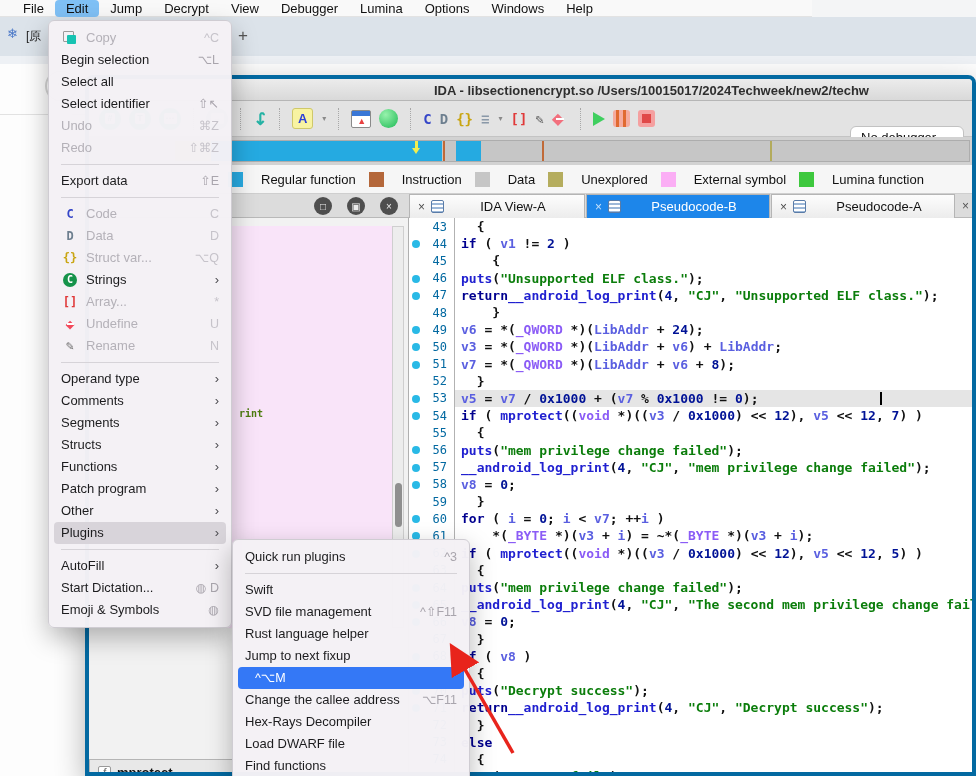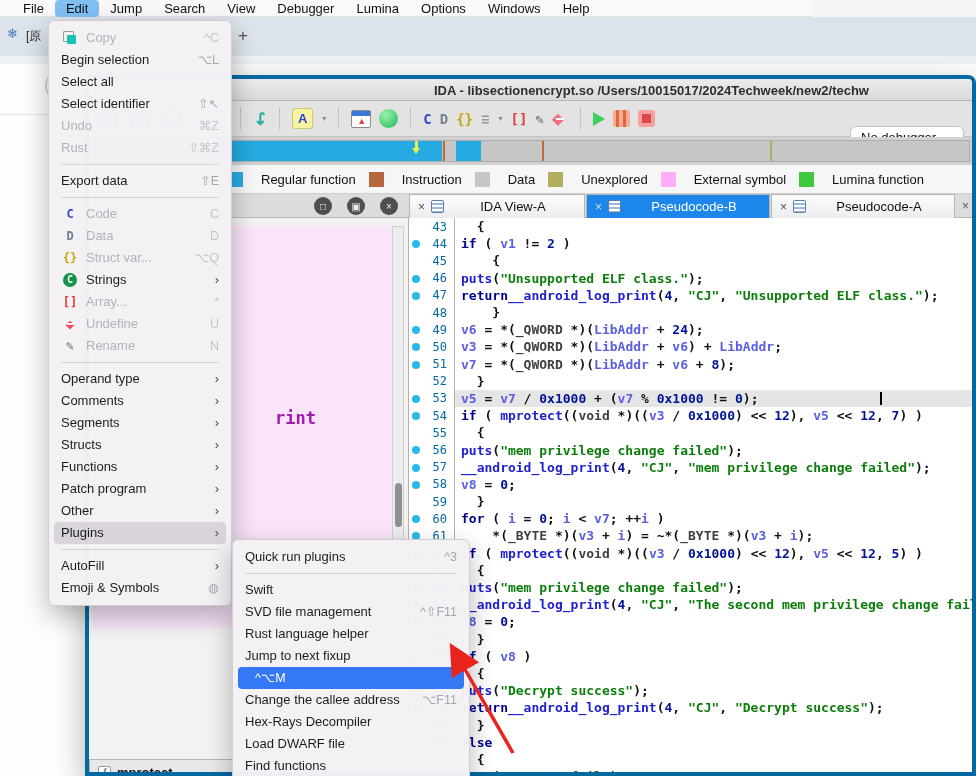--- a/index.html
+++ b/index.html
@@ -83,41 +83,41 @@
   .tab.active { background:#1d86ea; color:#fff; }
   .tab .tclose { font-size:12px; opacity:.75; }
   .tabicon { width:13px; height:13px; flex:none; border:1px solid #5a7ca8; background:
              repeating-linear-gradient(#fff 0 2px, #9db8d8 2px 4px); border-radius:2px; }
   .tab .tlabel { margin:0 auto; }
   .tabbar .stray-close { position:absolute; top:5px; font-size:12px; color:#555; }
 
   
   .leftpane { position:absolute; left:0; top:139px; width:320px; height:562px; background:#f2f2f2; border-right:1px solid #b0b0b0; }
   .graph-canvas { position:absolute; left:4px; top:8px; width:299px; height:402px; background:#f9e4f9; }
-  .graph-node-text { position:absolute; left:146px; top:182px; font-size:17px; font-weight:bold; color:#a21caf; font-family:"DejaVu Sans Mono", monospace;margin-left:36px; }
+  .graph-node-text { position:absolute; left:146px; top:182px; font-size:10px; font-weight:bold; color:#4d7c0f; font-family:"DejaVu Sans Mono", monospace; }
   .vscroll { position:absolute; left:303px; top:8px; width:12px; height:402px; background:#ededed; border:1px solid #cfcfcf; }
   .vscroll .thumb { position:absolute; left:2px; top:256px; width:7px; height:44px; background:#8f8f8f; border-radius:4px; }
   .functab { position:absolute; left:0; top:541px; width:147px; height:26px; background:#e8e8e8; border:1px solid #b5b5b5;
              display:flex; align-items:center; gap:6px; padding-left:8px; font-size:13px; font-weight:bold; color:#111; }
   .functab .ficon { width:13px; height:13px; border:1px solid #9a9a9a; background:#fff; color:#777; font-size:9px;
                     display:flex; align-items:center; justify-content:center; border-radius:2px; font-style:italic; }
 
   
   .codepane { position:absolute; left:320px; top:139px; width:571px; height:562px; background:#fff; overflow:hidden;
               font-family:"DejaVu Sans Mono", monospace; font-size:13px; font-weight:bold; }
   .cline { display:flex; height:17.2px; align-items:center; }
   .gut { position:relative; width:46px; height:100%; flex:none; border-right:1px solid #b2b2b2;
          display:flex; align-items:center; justify-content:flex-end; padding-right:7px;
          color:#0369a1; font-size:12px; font-weight:normal; }
   .bp { position:absolute; left:3px; top:5px; width:8px; height:8px; border-radius:50%; background:#29b9e6; }
   .ctxt { position:relative; flex:1; height:100%; display:flex; align-items:center; white-space:pre; padding-left:6px; color:#111; }
   .cline.cur .ctxt { background:#e5e5e5; }
   .caret { position:absolute; left:425px; top:2px; width:2px; height:13px; background:#000; }
   .tk-kw { color:#00008f; } .tk-fn { color:#2020d0; } .tk-var { color:#5a5fe0; }
-  .tk-ty { color:#404040;text-align:center; } .tk-str { color:#0b7d0b; } .tk-num { color:#001296; }
+  .tk-ty { color:#8b5cf6;text-align:center; } .tk-str { color:#0b7d0b; } .tk-num { color:#001296; }
 
   
   .menu { position:absolute; background:rgba(244,241,245,0.98); border:1px solid #cfccd2; border-radius:6px;
           box-shadow:0 10px 26px rgba(0,0,0,.28); padding:6px 0; font-size:13px; color:#1c1c1e; z-index:60; }
   .edit-menu { left:48px; top:20px; width:184px; }
   .plugins-menu { left:232px; top:517px; width:238px; z-index:61;margin-top:22px; }
   .mi { position:relative; height:22px; line-height:22px; margin:0 5px; padding:0 7px; border-radius:4px;
         display:flex; align-items:center; white-space:nowrap; }
   .mi .lbl { flex:1; overflow:hidden; }
   .mi .sc { color:#a9a5ad; margin-left:10px; font-size:12.5px; }
@@ -406,21 +406,21 @@
           <div class="gut"><span class="bp"></span>75</div>
           <div class="ctxt">    <span class="tk-fn">puts</span>(<span class="tk-str">"Decrypt fail"</span>);</div>
         </div>
       </div>
   </div>
 
   <div class="menubar" id="menubar">
       <div class="mb-item">File</div>
       <div class="mb-item active">Edit</div>
       <div class="mb-item">Jump</div>
-      <div class="mb-item">Search</div>
+      <div class="mb-item">Decrypt</div>
       <div class="mb-item">View</div>
       <div class="mb-item">Debugger</div>
       <div class="mb-item">Lumina</div>
       <div class="mb-item">Options</div>
       <div class="mb-item">Windows</div>
       <div class="mb-item">Help</div>
     </div>
 
   <div class="menu edit-menu" id="editmenu">
       <div class="mi dis">
@@ -437,21 +437,21 @@
       </div>
       <div class="mi">
         <span class="lbl">Select identifier</span>
         <span class="sc">⇧↖</span>
       </div>
       <div class="mi dis">
         <span class="lbl">Undo</span>
         <span class="sc">⌘Z</span>
       </div>
       <div class="mi dis">
-        <span class="lbl">Rust</span>
+        <span class="lbl">Redo</span>
         <span class="sc">⇧⌘Z</span>
       </div>
       <div class="msep"></div>
       <div class="mi">
         <span class="lbl">Export data</span>
         <span class="sc">⇧E</span>
       </div>
       <div class="msep"></div>
       <div class="mi dis">
         <span class="icn icn-code-icon">C</span>
@@ -520,20 +520,24 @@
         <span class="chev">›</span>
       </div>
       <div class="mi hov">
         <span class="lbl">Plugins</span>
         <span class="chev">›</span>
       </div>
       <div class="msep"></div>
       <div class="mi">
         <span class="lbl">AutoFill</span>
         <span class="chev">›</span>
+      </div>
+      <div class="mi">
+        <span class="lbl">Start Dictation...</span>
+        <span class="sc">◍ D</span>
       </div>
       <div class="mi">
         <span class="lbl">Emoji &amp; Symbols</span>
         <span class="sc">◍</span>
       </div>
     </div>
 
   <div class="menu plugins-menu" id="pluginsmenu">
       <div class="mi">
         <span class="lbl">Quick run plugins</span>

